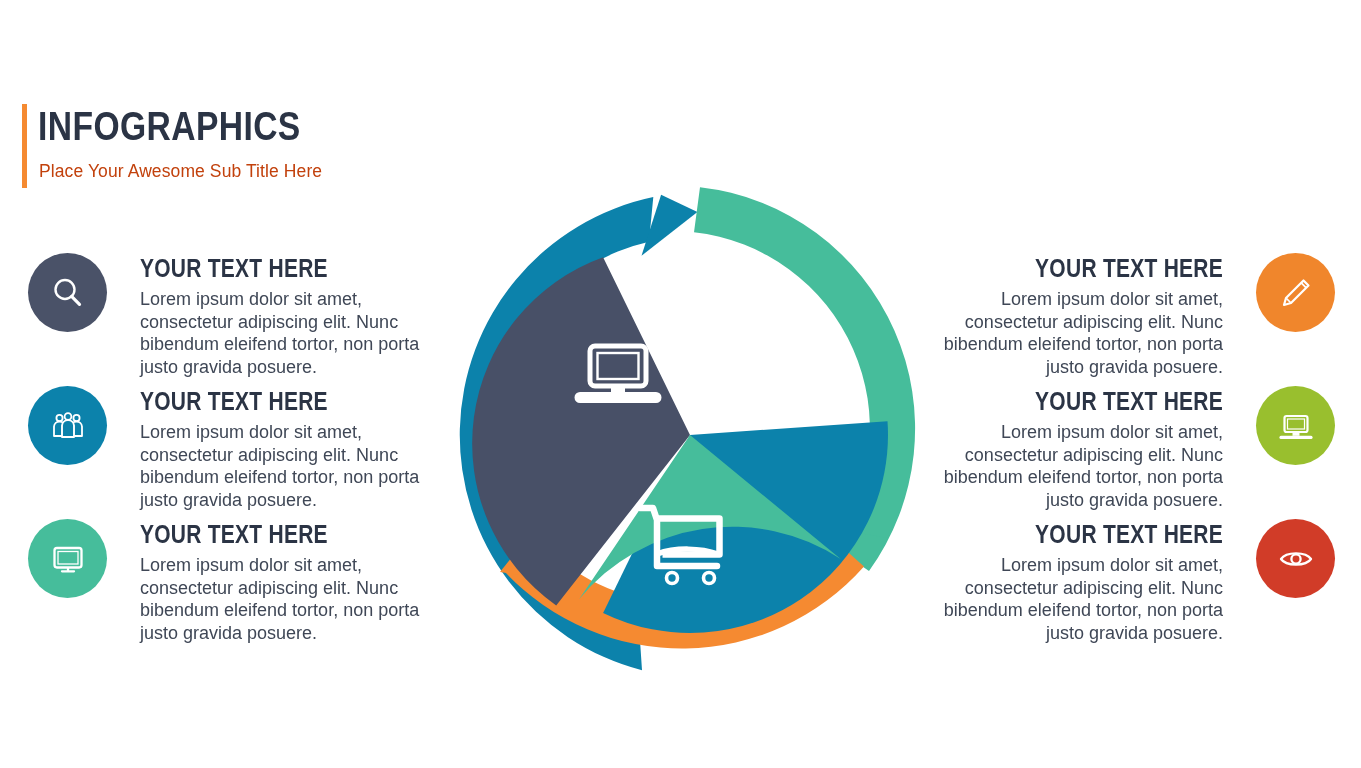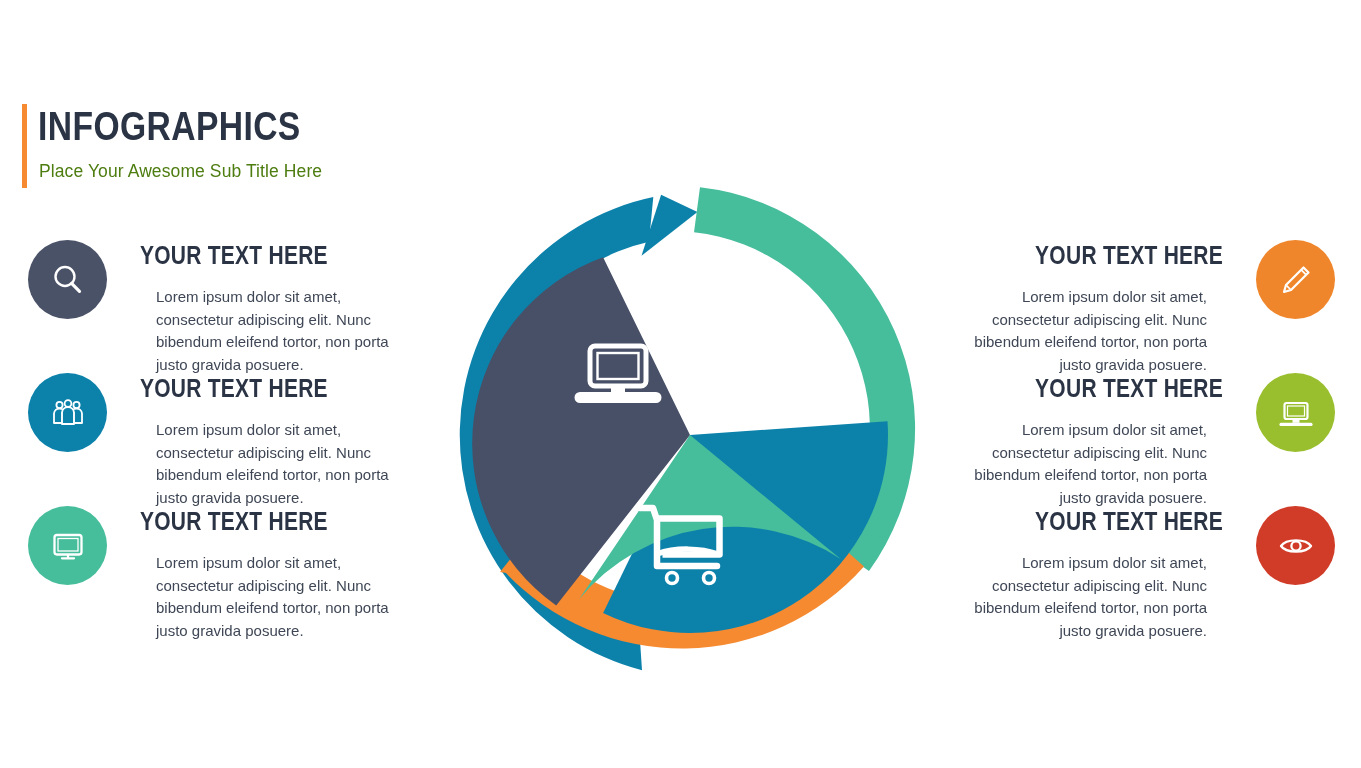--- a/index.html
+++ b/index.html
@@ -44,29 +44,29 @@
     transform: scaleX(0.82);
     transform-origin: left center;
     line-height: 56px;
     white-space: nowrap;
   }
   #subtitle {
     position: absolute;
     left: 17px;
     top: 57px;
     font-size: 17.5px;
-    color: #4d7c0f;
+    color: #c2410c;
     white-space: nowrap;
     letter-spacing: 0.1px;
   }
 
   
   .side-col {
     position: absolute;
-    top: 240px;
+    top: 253px;
     width: 430px;
   }
   #col-left  { left: 28px; }
   #col-right { left: 905px; }
 
   .item {
     position: relative;
     height: 133px;
   }
 
@@ -99,24 +99,24 @@
     letter-spacing: 0.3px;
     line-height: 30px;
     transform: scaleX(0.84);
     white-space: nowrap;
     margin: 0 0 5px 0;
   }
   #col-left  .item-title { transform-origin: left center; }
   #col-right .item-title { transform-origin: right center; }
 
   .item-body {
-    font-size: 15px;
+    font-size: 18px;
     line-height: 22.5px;
     color: #3f4756;
-    margin: 16px;
+    margin: 0;
   }
 
   
   #diagram {
     position: absolute;
     left: 440px;
     top: 180px;
     width: 500px;
     height: 500px;
   }

